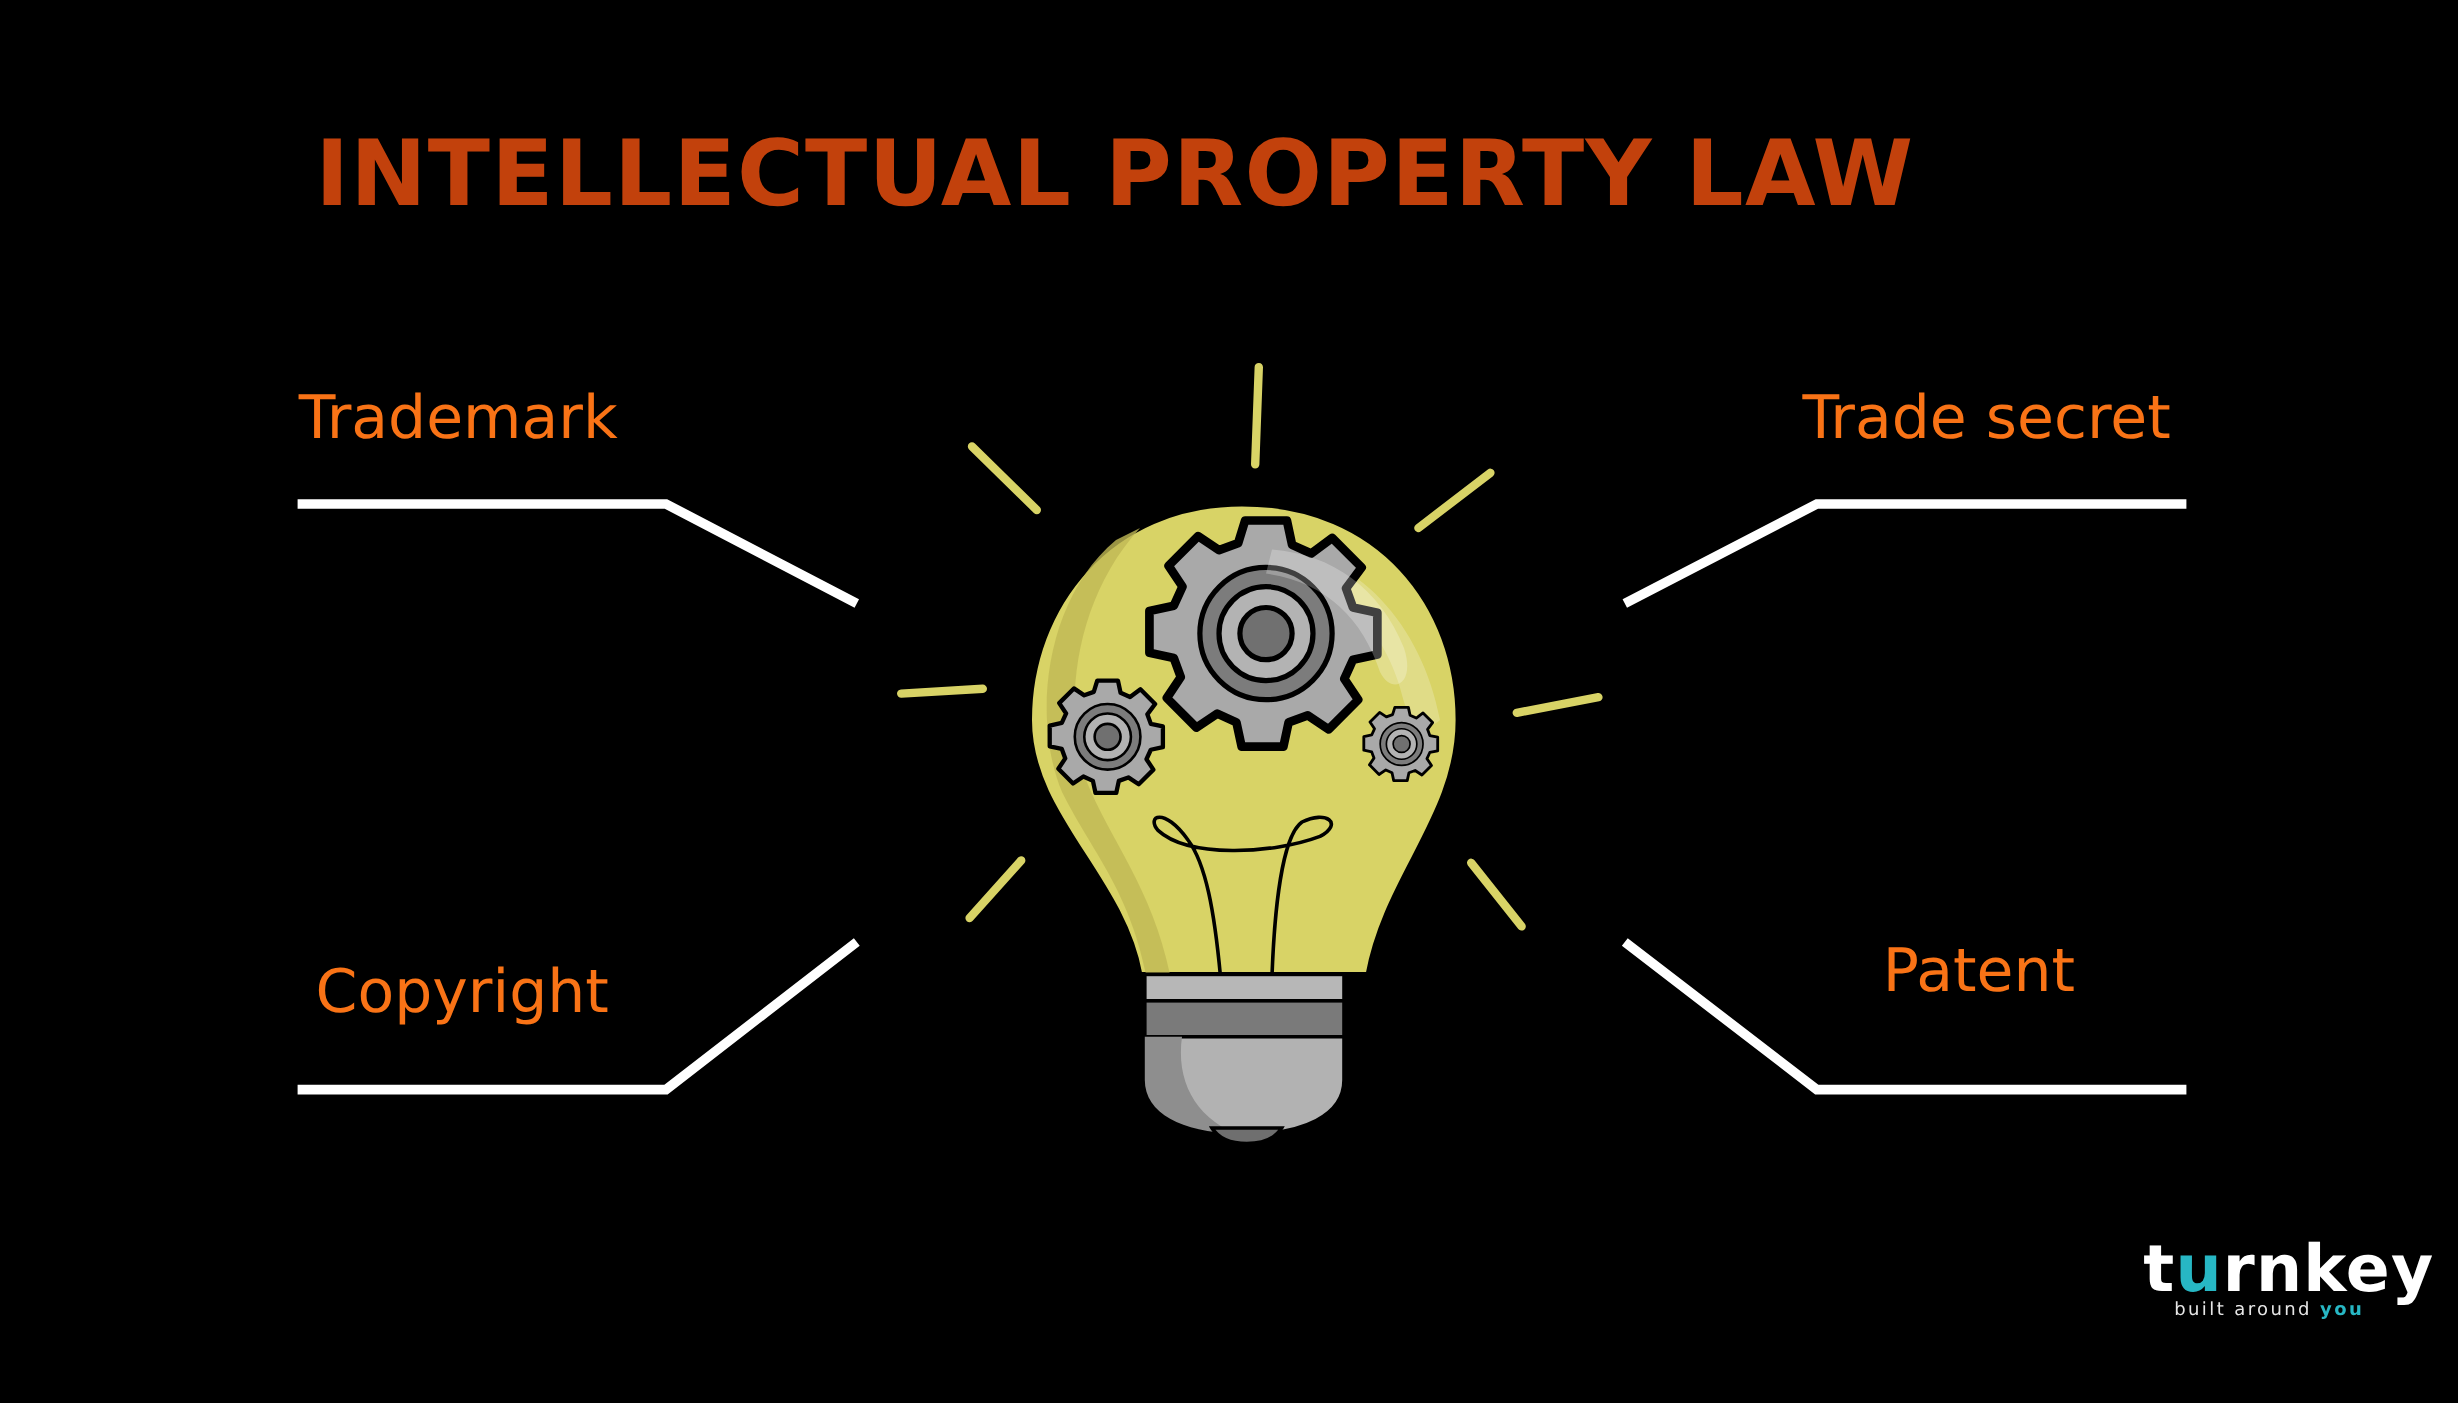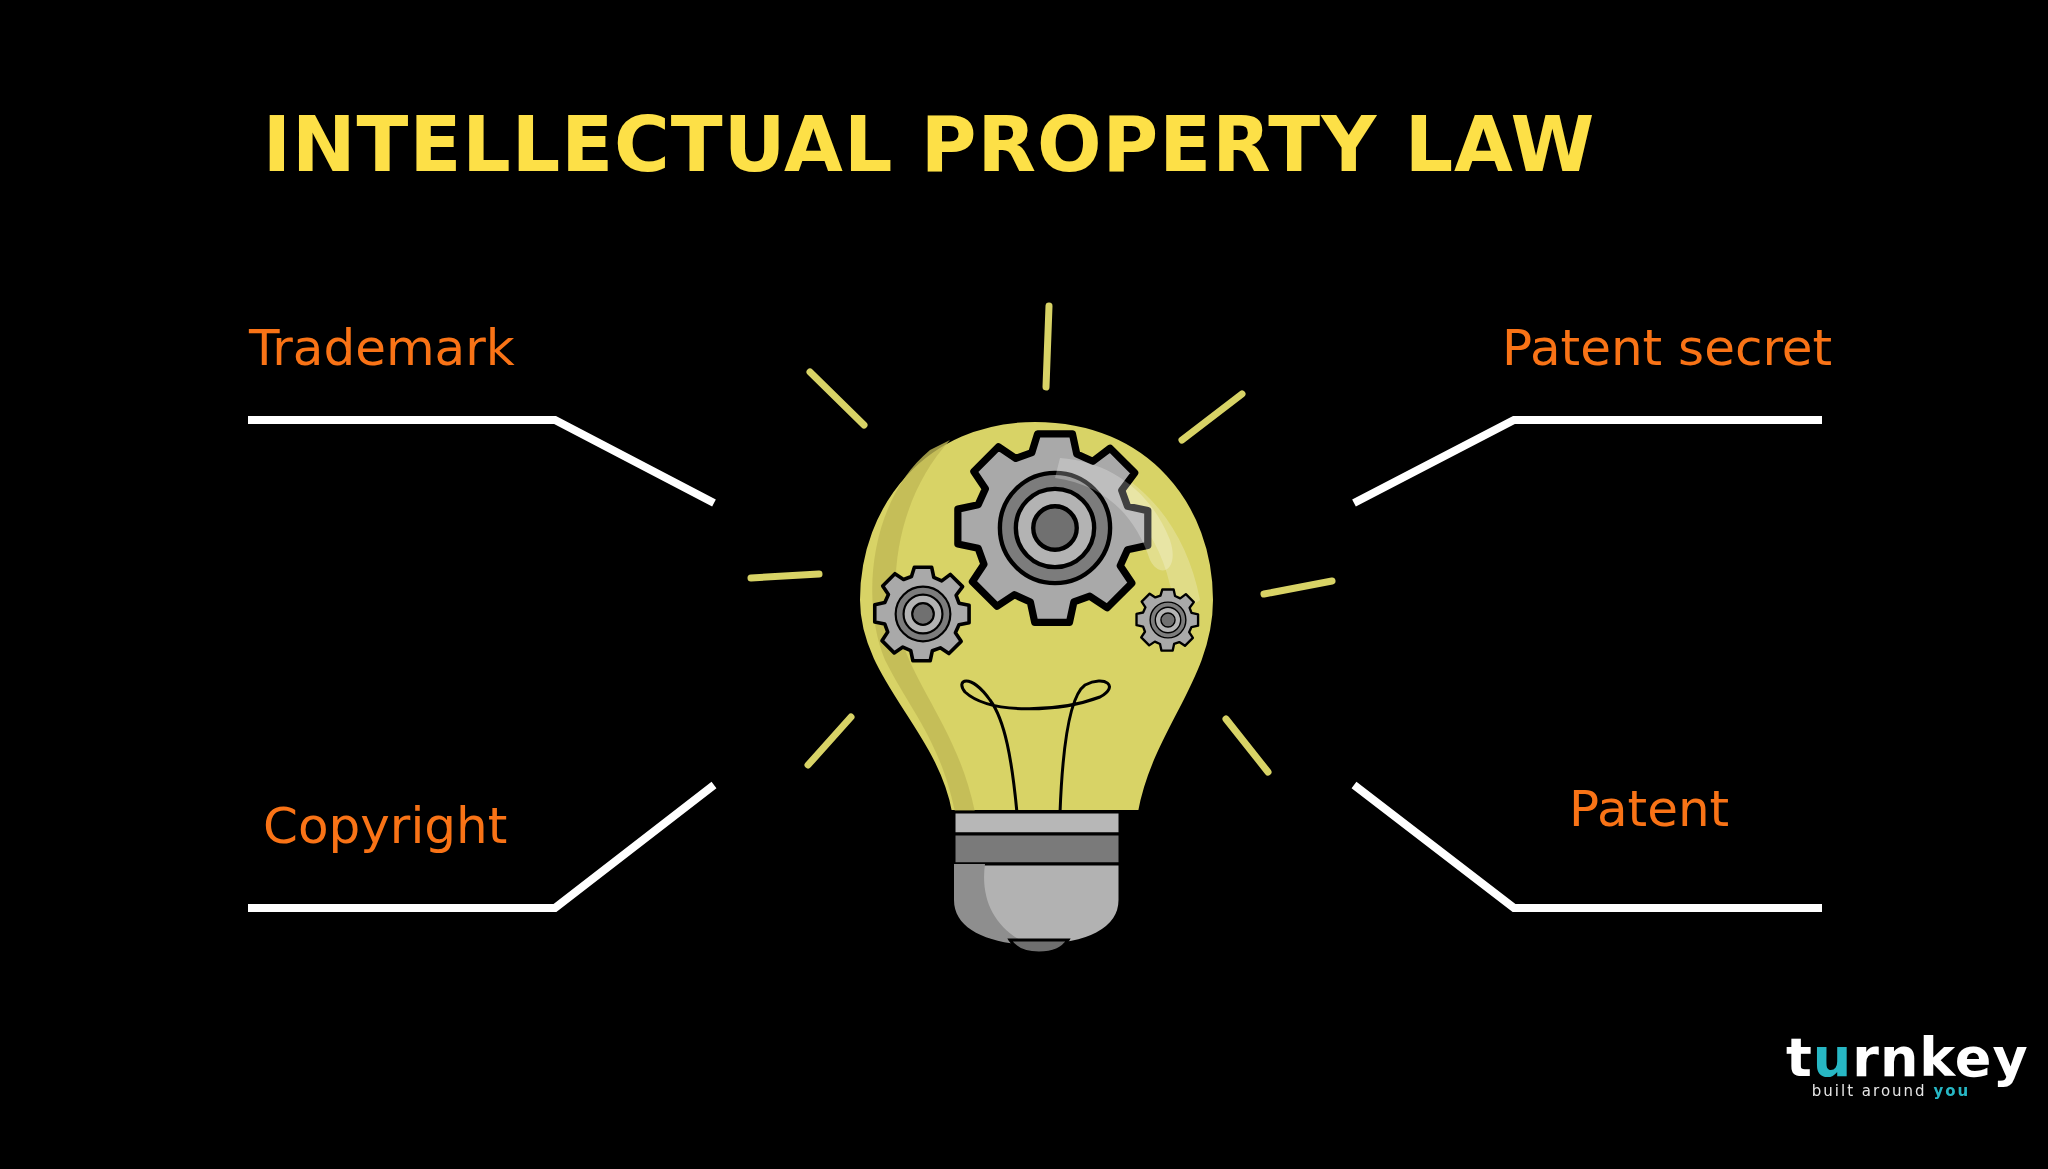--- a/index.html
+++ b/index.html
@@ -1,19 +1,19 @@
 <!DOCTYPE html>
 <html><head>
 <meta charset="utf-8">
 <style>
   html, body { margin: 0; padding: 0; background: #000; }
   body { width: 2048px; height: 1169px; position: relative; overflow: hidden; font-family: "Liberation Sans", sans-serif; }
   .title {
     position: absolute; left: 0; top: 100px; width: 1858px; text-align: center;
-    color: #fde047; font-family: "DejaVu Sans", sans-serif; font-weight: bold;
+    color: #c2410c; font-family: "DejaVu Sans", sans-serif; font-weight: bold;
     font-size: 76px; letter-spacing: 1px; line-height: 90px;
   }
   .label {
     position: absolute; color: #f97316; font-family: "DejaVu Sans", sans-serif;
     font-size: 50px; line-height: 60px; white-space: nowrap;
   }
   .lbl-trademark { left: 249px; top: 318px; }
   .lbl-secret { left: 1502px; top: 318px; }
   .lbl-copyright { left: 263px; top: 796px; }
   .lbl-patent { left: 1569px; top: 779px; }
@@ -93,20 +93,20 @@
       <use href="#gear"></use>
     </g>
   <g transform="translate(1168,620) scale(0.47)">
       <use href="#gear"></use>
     </g>
 
   <path d="M1060,458 C 1110,462 1150,490 1170,540 C 1180,570 1160,580 1150,560 C 1135,515 1105,485 1055,478 Z" fill="#ffffff" opacity="0.25"></path>
 </svg>
 
 <div class="label lbl-trademark">Trademark</div>
-<div class="label lbl-secret">Patent secret</div>
+<div class="label lbl-secret">Trade secret</div>
 <div class="label lbl-copyright">Copyright</div>
 <div class="label lbl-patent">Patent</div>
 
 <div class="logo">
   <div class="logo-word"><span>t</span><span class="u">u</span><span>rnkey</span></div>
   <div class="logo-tag"><span>built around </span><span class="you">you</span></div>
 </div>
 
 </body></html>

